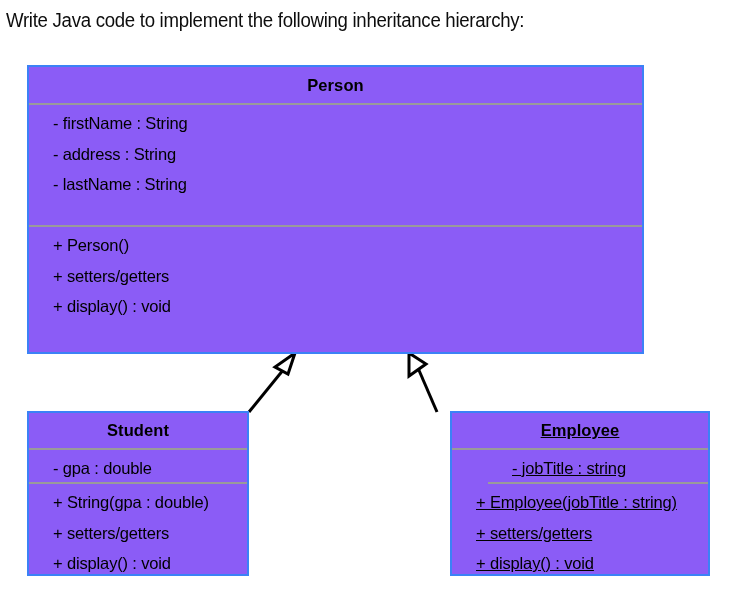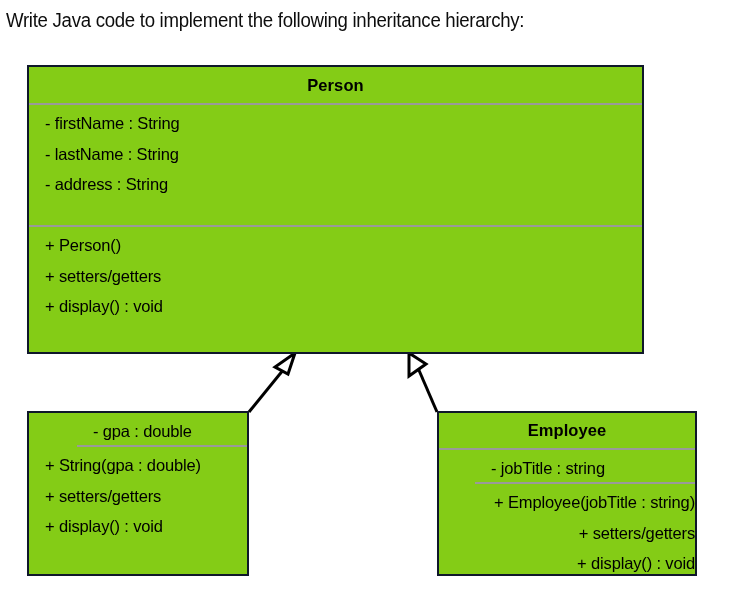--- a/index.html
+++ b/index.html
@@ -37,38 +37,38 @@
     left: 0;
     top: 0;
     width: 736px;
     height: 591px;
   }
 
   
   .uml-class {
     position: absolute;
     box-sizing: border-box;
-    background: #84cc16;
-    border: 2px solid #0f172a;
+    background: #8b5cf6;
+    border: 2px solid #3b82f6;
     z-index: 2;
   }
   .uml-title {
     text-align: center;
     font-weight: bold;
     font-size: 16.5px;
     letter-spacing: 0.1px;
     border-bottom: 2px solid #9a9a9a;
     box-sizing: border-box;
     display: flex;
     align-items: center;
     justify-content: center;
   }
   .uml-compartment {
     box-sizing: border-box;
-    padding: 3px 0 4px 8px;
+    padding: 3px 0 4px 16px;
   }
   .uml-compartment.divided {
     border-bottom: 2px solid #9a9a9a;
   }
   .uml-row {
     font-size: 16.5px;
     line-height: 30.5px;
     white-space: nowrap;
     padding-left: 8px;
     letter-spacing: -0.15px;
@@ -86,33 +86,34 @@
   #class-person .ops    { height: 137px; border-radius: 15px; }
 
   
   #class-student {
     left: 27px;
     top: 411px;
     width: 222px;
     height: 165px;
   }
   #class-student .uml-title { height: 37px; }
-  #class-student .attrs { height: 34px; margin-left: 48px; }
+  #class-student .attrs { height: 34px; }
   #class-student .ops   { height: 90px; }
 
   
   #class-employee {
-    left: 437px;
+    left: 450px;
     top: 411px;
     width: 260px;
     height: 165px;
+    text-decoration: underline;
   }
   #class-employee .uml-title { height: 37px; }
   #class-employee .attrs { height: 34px; margin-left: 36px; }
-  #class-employee .ops   { height: 69px; text-align: right; }
+  #class-employee .ops   { height: 69px; }
 
   
   #generalization-layer {
     position: absolute;
     left: 0;
     top: 0;
     width: 736px;
     height: 591px;
     z-index: 1;
     pointer-events: none;
@@ -135,31 +136,32 @@
     <g>
       <line x1="437" y1="412" x2="418" y2="368" stroke="#000000" stroke-width="3"></line>
       <polygon points="409,353 409,376 426,364" fill="#ffffff" stroke="#000000" stroke-width="3" stroke-linejoin="miter"></polygon>
     </g>
   </svg>
 
   <div class="uml-class" id="class-person">
     <div class="uml-title">Person</div>
     <div class="uml-compartment attrs divided">
       <div class="uml-row">- firstName : String</div>
+      <div class="uml-row">- address : String</div>
       <div class="uml-row">- lastName : String</div>
-      <div class="uml-row">- address : String</div>
     </div>
     <div class="uml-compartment ops">
       <div class="uml-row">+ Person()</div>
       <div class="uml-row">+ setters/getters</div>
       <div class="uml-row">+ display() : void</div>
     </div>
   </div>
 
   <div class="uml-class" id="class-student">
+    <div class="uml-title">Student</div>
     <div class="uml-compartment attrs divided">
       <div class="uml-row">- gpa : double</div>
     </div>
     <div class="uml-compartment ops">
       <div class="uml-row">+ String(gpa : double)</div>
       <div class="uml-row">+ setters/getters</div>
       <div class="uml-row">+ display() : void</div>
     </div>
   </div>
 

